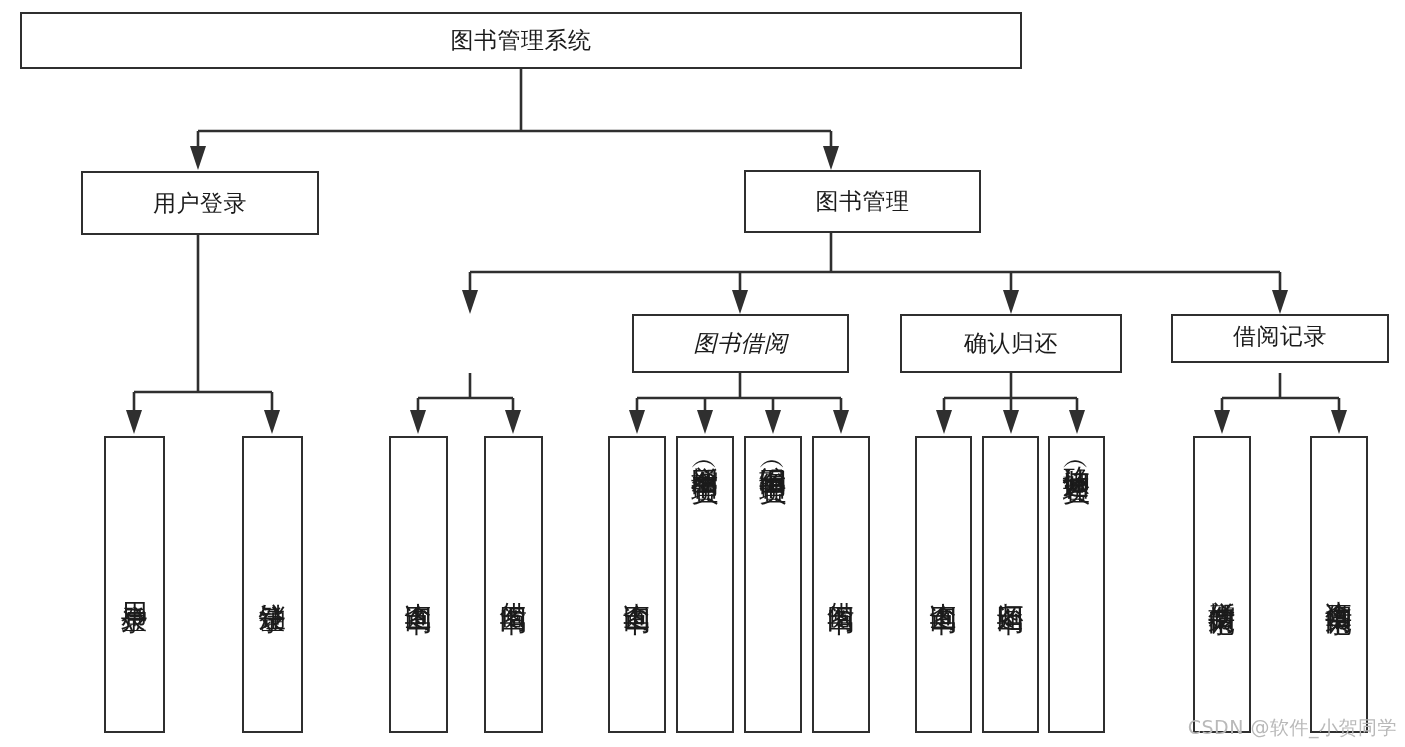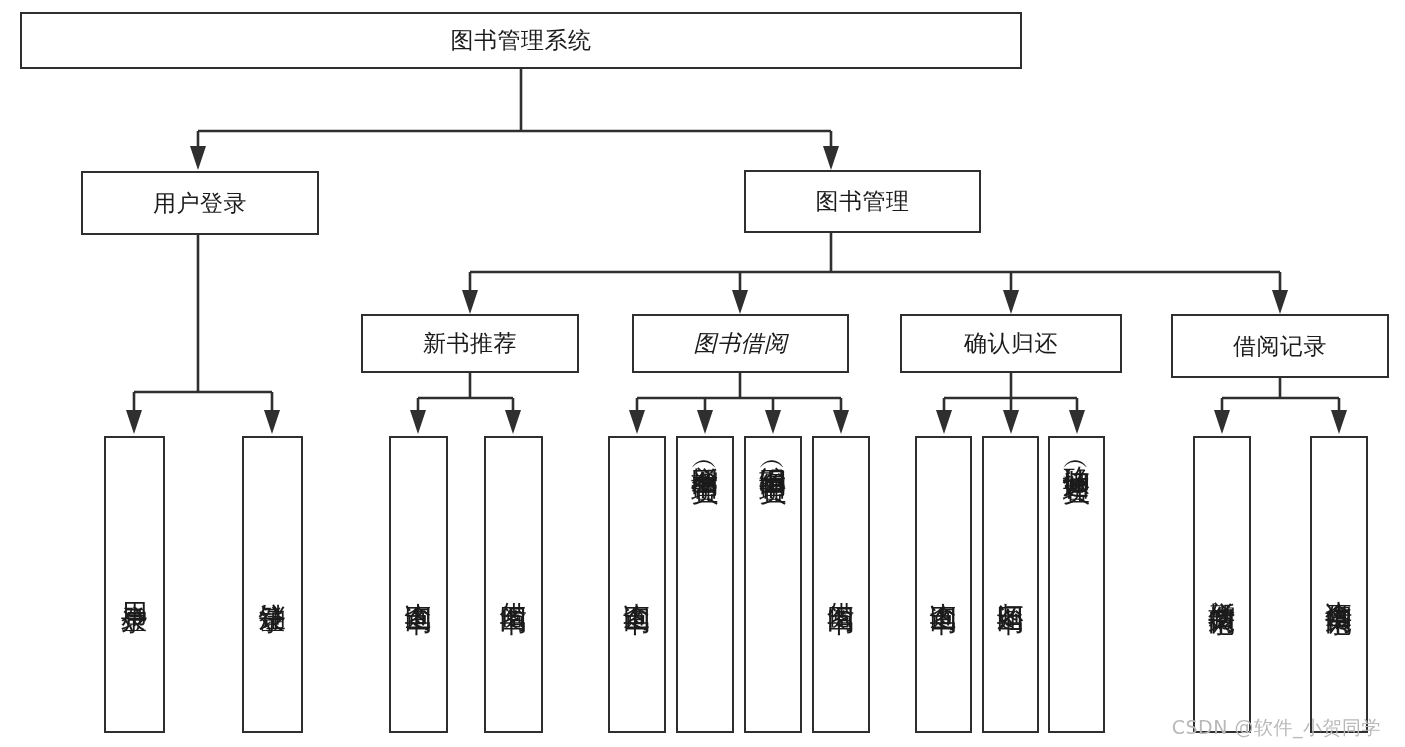--- a/index.html
+++ b/index.html
@@ -37,21 +37,21 @@
     display:block;
   }
   .leaf.center{align-items:center;padding-top:0;}
 
   svg.wires{position:absolute;left:0;top:0;width:1405px;height:747px;z-index:1;}
   svg.wires path, svg.wires line{stroke:#2f2f2f;stroke-width:2.6px;fill:none;}
   svg.wires polygon{fill:#2f2f2f;}
 
   .watermark{
     position:absolute;
-    right:24px;
+    right:8px;
     bottom:6px;
     font-size:19px;
     color:#b9b9b9;
     z-index:6;
     white-space:nowrap;
     letter-spacing:0.5px;
   }
 </style>
 </head>
 <body>
@@ -124,30 +124,27 @@
     <span class="node-label">图书管理系统</span>
   </div>
 
   <div class="node h-node" style="left:81px;top:171px;width:238px;height:64px;">
     <span class="node-label">用户登录</span>
   </div>
   <div class="node h-node" style="left:712px;top:170px;width:237px;height:63px;margin-left:32px;">
     <span class="node-label">图书管理</span>
   </div>
 
-  <div class="node h-node" style="left:361px;top:314px;width:218px;height:59px;">
-    <span class="node-label">新书推荐</span>
-  </div>
   <div class="node h-node" style="left:632px;top:314px;width:217px;height:59px;font-style:italic;">
     <span class="node-label">图书借阅</span>
   </div>
   <div class="node h-node" style="left:900px;top:314px;width:222px;height:59px;">
     <span class="node-label">确认归还</span>
   </div>
-  <div class="node h-node" style="left:1171px;top:314px;width:218px;height:64px;">
+  <div class="node h-node" style="left:1171px;top:314px;width:218px;height:49px;font-family:Liberation Mono, monospace;">
     <span class="node-label">借阅记录</span>
   </div>
 
   <div class="node leaf center" style="left:104px;top:436px;width:61px;height:297px;">
     <span class="node-label">用户登录</span>
   </div>
   <div class="node leaf center" style="left:242px;top:436px;width:61px;height:297px;">
     <span class="node-label">注销登录</span>
   </div>
 

